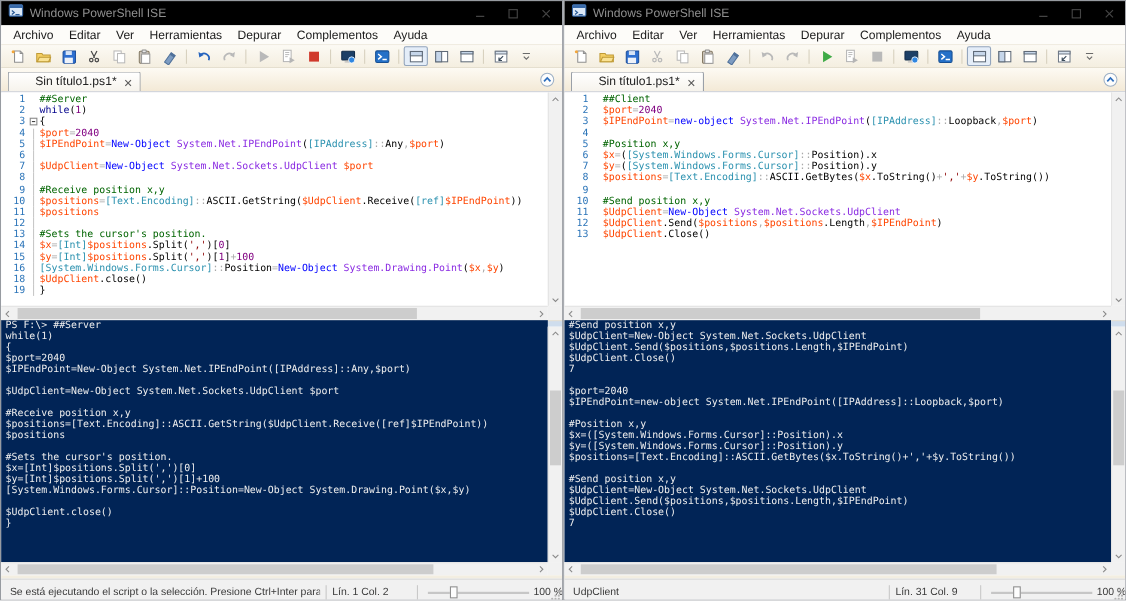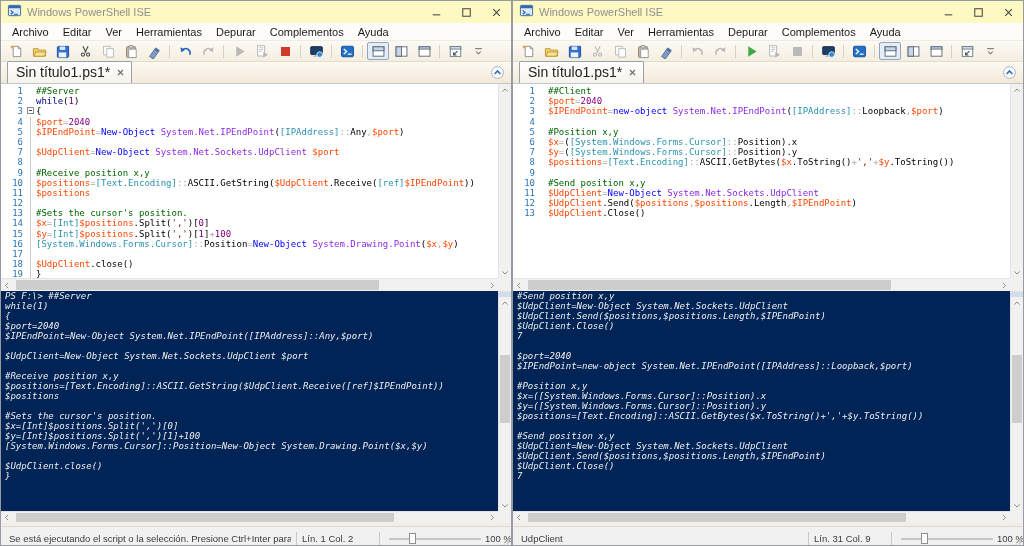--- a/index.html
+++ b/index.html
@@ -1,55 +1,55 @@
 <!DOCTYPE html>
 <html><head>
 <meta charset="utf-8">
 <style>
   html,body{margin:0;padding:0;background:#e8e8e8;}
   .desktop{width:1024px;height:546px;display:flex;font-family:"Liberation Sans",sans-serif;}
   .window{width:512px;height:546px;box-sizing:border-box;border:1px solid #979ba1;background:#fff;
           display:flex;flex-direction:column;overflow:hidden;}
   
-  .titlebar{flex:none;height:22px;display:flex;align-items:center;gap:5px;padding-left:6px;background:#fef9c3;}
+  .titlebar{flex:none;height:22px;display:flex;align-items:center;gap:5px;padding-left:6px;background:#000000;}
   .titlebar .title{font-size:11px;color:#8f8f8f;}
   .winbtns{margin-left:auto;display:flex;height:100%;}
   .winbtn{width:30px;height:100%;display:flex;align-items:center;justify-content:center;}
   
   .menubar{flex:none;height:17px;display:flex;align-items:center;padding-left:4px;background:#fdfcf9;}
   .menu-item{font-size:11px;color:#1b1b1b;padding:1px 7px;white-space:nowrap;}
   
   .toolbar{flex:none;height:20px;display:flex;align-items:center;padding:0 4px;gap:1px;
            background:linear-gradient(#fcfaf4,#f4eee0);border-top:1px solid #f0ece1;border-bottom:1px solid #e3dcca;}
   .tool{width:22px;height:18px;display:flex;align-items:center;justify-content:center;color:#4f4f4f;box-sizing:border-box;border-radius:2px;}
   .tool.selected{border:1px solid #93a5bd;background:#e4edf8;}
   .toolsep{width:1px;height:13px;background:#d8d1bf;margin:0 3px;flex:none;}
   
   .tabbar{flex:none;height:21px;display:flex;align-items:flex-end;padding:0 6px;
           background:linear-gradient(#fdfaf3,#f3e9d6);border-bottom:1px solid #c2c8d2;}
-  .tab{display:flex;align-items:center;gap:6px;background:linear-gradient(#ffffff,#f6f3ec);
+  .tab{display:flex;align-items:flex-end;gap:6px;background:linear-gradient(#ffffff,#f6f3ec);
        border:1px solid #9aa0a8;border-bottom:none;border-radius:2px 2px 0 0;
-       padding:2px 6px 3px 8px;font-size:14px;color:#222;margin-bottom:0;}
+       padding:2px 6px 3px 24px;font-size:11px;color:#222;margin-bottom:0;}
   .tabclose{display:flex;align-items:center;}
   .collapse{margin-left:auto;margin-bottom:3px;display:flex;}
   
   .editor{flex:none;height:207px;display:grid;grid-template-columns:1fr 13px;grid-template-rows:194px 13px;background:#fff;}
   .codewrap{overflow:hidden;padding-top:2px;}
   .code-line{display:flex;height:10.2px;line-height:10.2px;font-family:"DejaVu Sans Mono",monospace;font-size:9px;white-space:pre;}
   .lnum{flex:none;width:22px;text-align:right;padding-right:4px;}
   .fold{flex:none;width:9px;position:relative;}
   .fold.guide::before,.fold.guide-end::before{content:"";position:absolute;left:3px;top:0;bottom:0;width:1px;background:#c8c8c8;}
   .foldbox{position:absolute;left:0;top:1px;width:7px;height:7px;border:1px solid #8a8a8a;background:#fff;box-sizing:border-box;}
   .foldbox::after{content:"";position:absolute;left:1px;right:1px;top:2px;height:1px;background:#444;}
   .ltext{flex:1;}
   
   .splitter{flex:none;height:5px;background:#cfdded;border-top:1px solid #e7e2d4;}
   .console{flex:none;height:226px;display:grid;grid-template-columns:1fr 13px;grid-template-rows:214px 12px;}
   .conwrap{overflow:hidden;padding-left:4px;}
-  .console-line{height:10px;line-height:10px;font-family:"DejaVu Sans Mono",monospace;font-size:9px;white-space:pre;color:#eeeeee;font-style:italic;}
+  .console-line{height:10px;line-height:10px;font-family:"DejaVu Sans Mono",monospace;font-size:9px;white-space:pre;color:#eeeeee;}
   
   .vscroll{background:#f1f1f1;position:relative;border-left:1px solid #e4e4e4;}
   .hscroll{background:#f1f1f1;position:relative;border-top:1px solid #e4e4e4;}
   .sb-arrow{position:absolute;display:flex;align-items:center;justify-content:center;}
   .vscroll .sb-arrow{left:0;right:0;height:12px;}
   .vscroll .sb-arrow.a1{top:0;} .vscroll .sb-arrow.a2{bottom:0;}
   .hscroll .sb-arrow{top:0;bottom:0;width:12px;}
   .hscroll .sb-arrow.a1{left:0;} .hscroll .sb-arrow.a2{right:0;}
   .sb-thumb{position:absolute;background:#cdcdcd;}
   .vscroll .sb-thumb{left:1px;right:1px;}
@@ -263,21 +263,20 @@
           <div class="code-line"><span class="lnum">7</span><span class="fold guide"></span><span class="ltext"><span class="tk-v">$UdpClient</span><span class="tk-o">=</span><span class="tk-m">New-Object</span><span class="tk-p"> </span><span class="tk-a">System.Net.Sockets.UdpClient</span><span class="tk-p"> </span><span class="tk-v">$port</span></span></div>
           <div class="code-line"><span class="lnum">8</span><span class="fold guide"></span><span class="ltext"></span></div>
           <div class="code-line"><span class="lnum">9</span><span class="fold guide"></span><span class="ltext"><span class="tk-c">#Receive position x,y</span></span></div>
           <div class="code-line"><span class="lnum">10</span><span class="fold guide"></span><span class="ltext"><span class="tk-v">$positions</span><span class="tk-o">=</span><span class="tk-t">[Text.Encoding]</span><span class="tk-o">::</span><span class="tk-p">ASCII.GetString(</span><span class="tk-v">$UdpClient</span><span class="tk-p">.Receive(</span><span class="tk-t">[ref]</span><span class="tk-v">$IPEndPoint</span><span class="tk-p">))</span></span></div>
           <div class="code-line"><span class="lnum">11</span><span class="fold guide"></span><span class="ltext"><span class="tk-v">$positions</span></span></div>
           <div class="code-line"><span class="lnum">12</span><span class="fold guide"></span><span class="ltext"></span></div>
           <div class="code-line"><span class="lnum">13</span><span class="fold guide"></span><span class="ltext"><span class="tk-c">#Sets the cursor's position.</span></span></div>
           <div class="code-line"><span class="lnum">14</span><span class="fold guide"></span><span class="ltext"><span class="tk-v">$x</span><span class="tk-o">=</span><span class="tk-t">[Int]</span><span class="tk-v">$positions</span><span class="tk-p">.Split(</span><span class="tk-s">','</span><span class="tk-p">)[</span><span class="tk-n">0</span><span class="tk-p">]</span></span></div>
           <div class="code-line"><span class="lnum">15</span><span class="fold guide"></span><span class="ltext"><span class="tk-v">$y</span><span class="tk-o">=</span><span class="tk-t">[Int]</span><span class="tk-v">$positions</span><span class="tk-p">.Split(</span><span class="tk-s">','</span><span class="tk-p">)[</span><span class="tk-n">1</span><span class="tk-p">]</span><span class="tk-o">+</span><span class="tk-n">100</span></span></div>
           <div class="code-line"><span class="lnum">16</span><span class="fold guide"></span><span class="ltext"><span class="tk-t">[System.Windows.Forms.Cursor]</span><span class="tk-o">::</span><span class="tk-p">Position</span><span class="tk-o">=</span><span class="tk-m">New-Object</span><span class="tk-p"> </span><span class="tk-a">System.Drawing.Point</span><span class="tk-p">(</span><span class="tk-v">$x</span><span class="tk-o">,</span><span class="tk-v">$y</span><span class="tk-p">)</span></span></div>
-          <div class="code-line"><span class="lnum">17</span><span class="fold guide"></span><span class="ltext"></span></div>
           <div class="code-line"><span class="lnum">18</span><span class="fold guide"></span><span class="ltext"><span class="tk-v">$UdpClient</span><span class="tk-p">.close()</span></span></div>
           <div class="code-line"><span class="lnum">19</span><span class="fold guide-end"></span><span class="ltext"><span class="tk-p">}</span></span></div>
         </div>
       <div class="vscroll">
           <span class="sb-arrow a1">
             <svg width="15" height="15" viewBox="0 0 16 16" xmlns="http://www.w3.org/2000/svg">
               <path d="M4.5 9.5L8 6l3.5 3.5" fill="none" stroke="#8a8a8a" stroke-width="1.3"></path>
             </svg>
           </span>
           <span class="sb-arrow a2">

